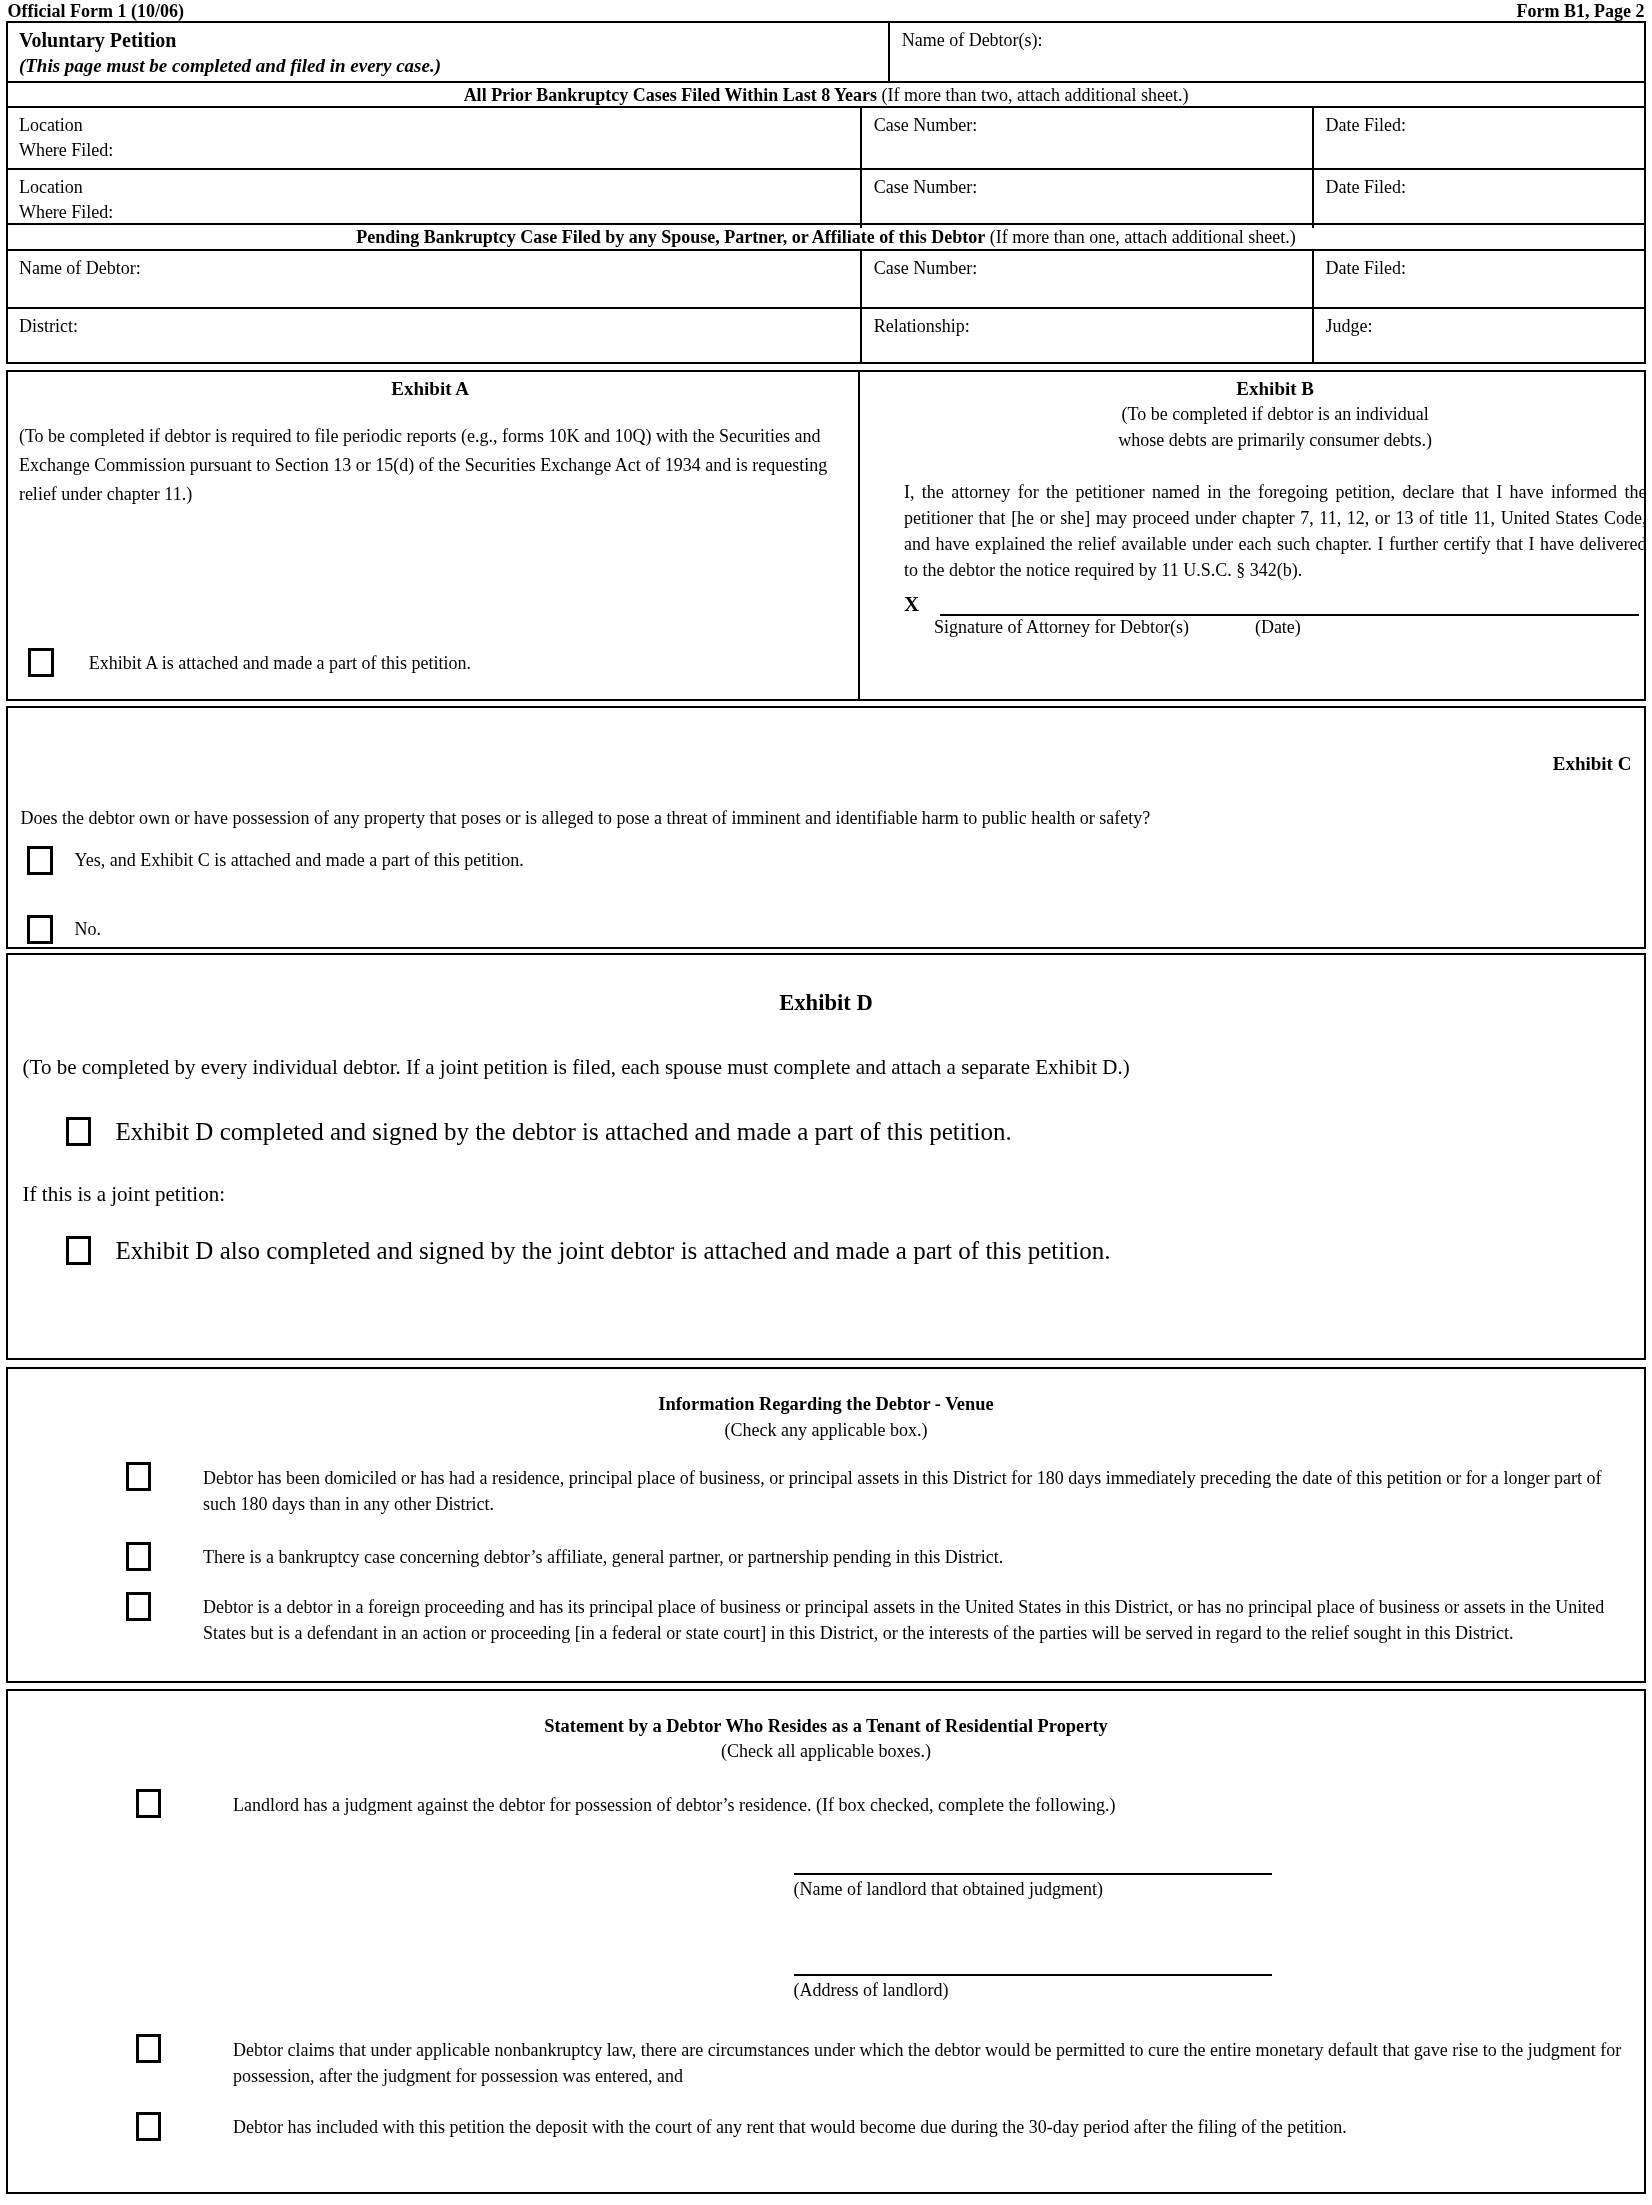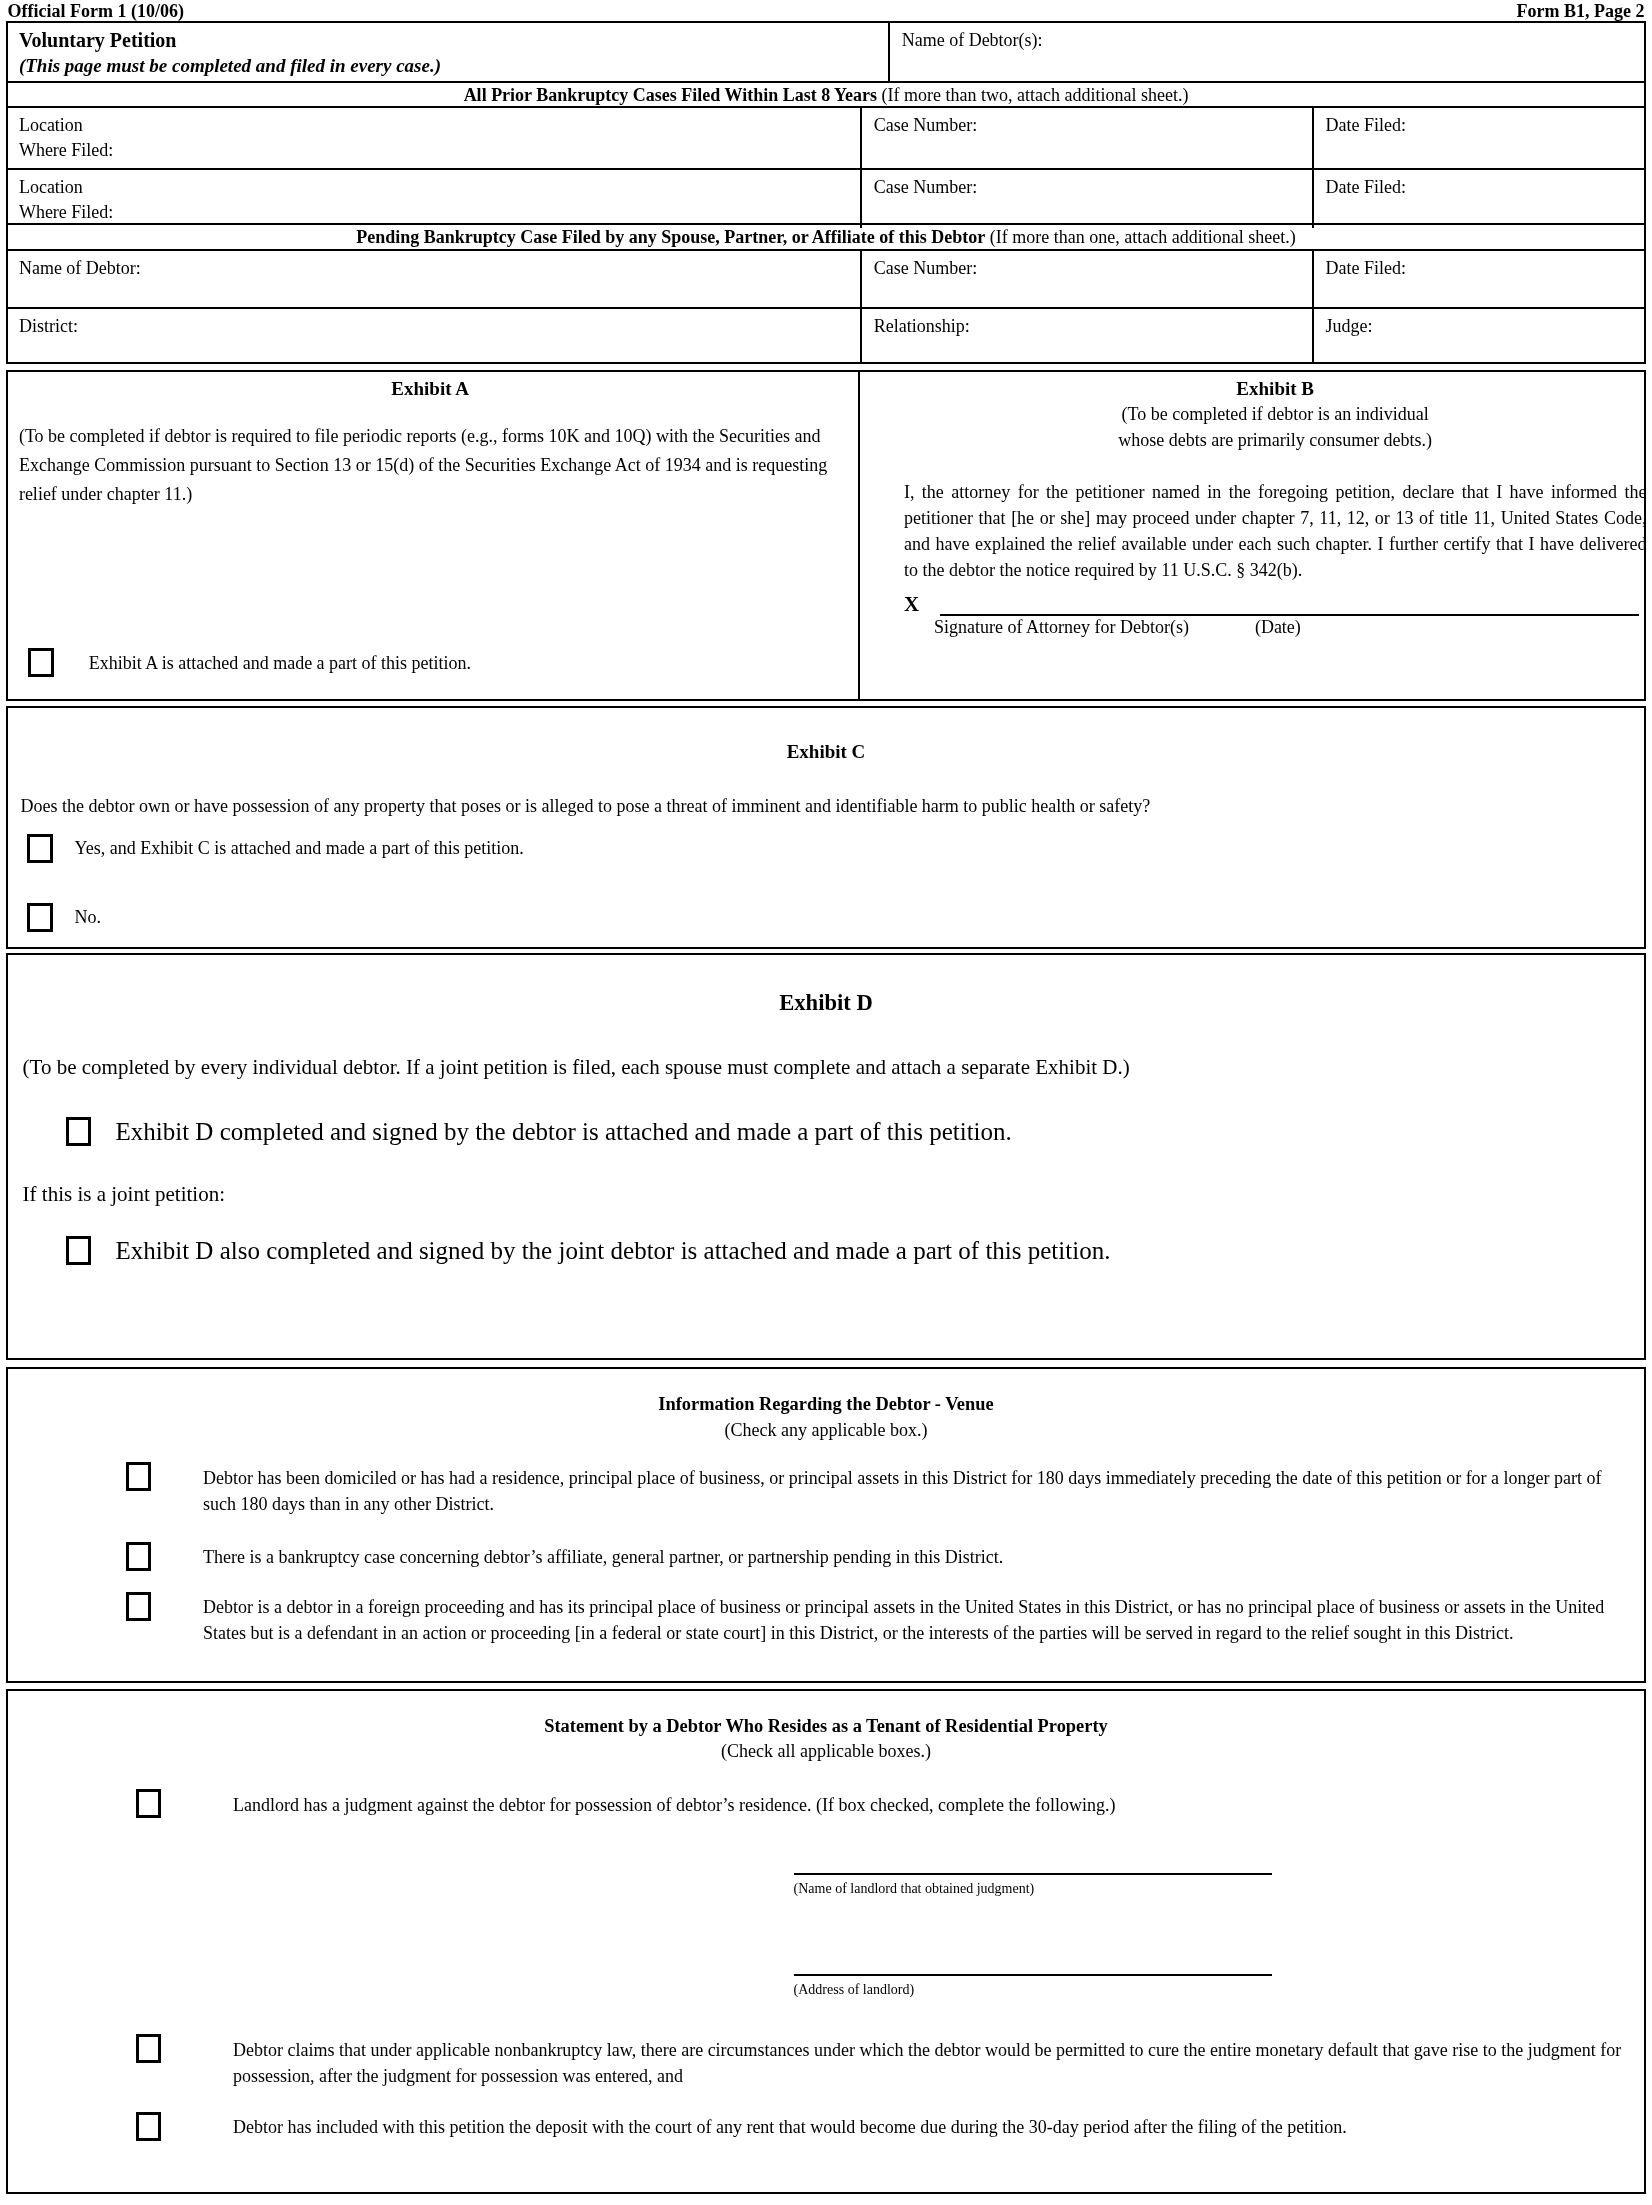--- a/index.html
+++ b/index.html
@@ -82,21 +82,21 @@
   .exa-cbrow .txt { margin-left: 35px; }
 
   .xrow { display: flex; align-items: flex-end; margin-top: 10.4px; padding-right: 7.5px; }
   .x-mark { font-weight: bold; font-size: 21px; line-height: 22.6px; }
   .x-line { flex: 1; border-bottom: 2.8px solid #000; margin-left: 21px; height: 21px; }
   .sigrow { display: flex; font-size: 18px; line-height: 23.5px; padding-left: 30px; margin-top: 0.9px; }
   .sig-date { margin-left: 66px; }
 
   
   .exc { height: 243px; padding: 0 13px; }
-  .exc-title { margin-top: 32px; }
+  .exc-title { margin-top: 44px; text-align: right; }
   .exc-question { margin-top: 30px; font-size: 18px; line-height: 24.5px; }
   .exc-yes { margin-top: 15px; padding-left: 6.6px; }
   .exc-yes .txt, .exc-no .txt { margin-left: 22px; }
   .exc-no { margin-top: 40px; padding-left: 6.6px; }
 
   
   .exd { height: 407px; padding: 0 15px; }
   .exd-title { margin-top: 34px; font-size: 22.6px; line-height: 28px; text-align: center; font-weight: bold; }
   .exd-body { margin-top: 36px; font-size: 21px; line-height: 28px; }
   .exd-cb1 { margin-top: 36px; padding-left: 43px; }
@@ -118,21 +118,21 @@
   .tenant { height: 505px; padding: 0 19px; }
   .tenant-item { padding-left: 109px; }
   .tenant-item .txt { margin-left: 72px; line-height: 26px; }
   .t1 { margin-top: 24.5px; }
   .t2 { margin-top: 32px; }
   .t3 { margin-top: 22.6px; }
   .sigblock { margin-left: 767px; width: 478px; }
   .sb1 { margin-top: 38px; }
   .sb2 { margin-top: 55px; }
   .sigblock .line { border-bottom: 2.8px solid #000; height: 19px; width: 100%; }
-  .sigblock .lab { font-size: 14px; line-height: 24.5px; padding-top: 1.9px; }
+  .sigblock .lab { font-size: 18px; line-height: 24.5px; padding-top: 1.9px; }
 </style>
 </head>
 <body>
 
 <div class="page">
 
   <div class="topbar">
     <span>Official Form 1 (10/06)</span>
     <span>Form B1, Page 2</span>
   </div>

